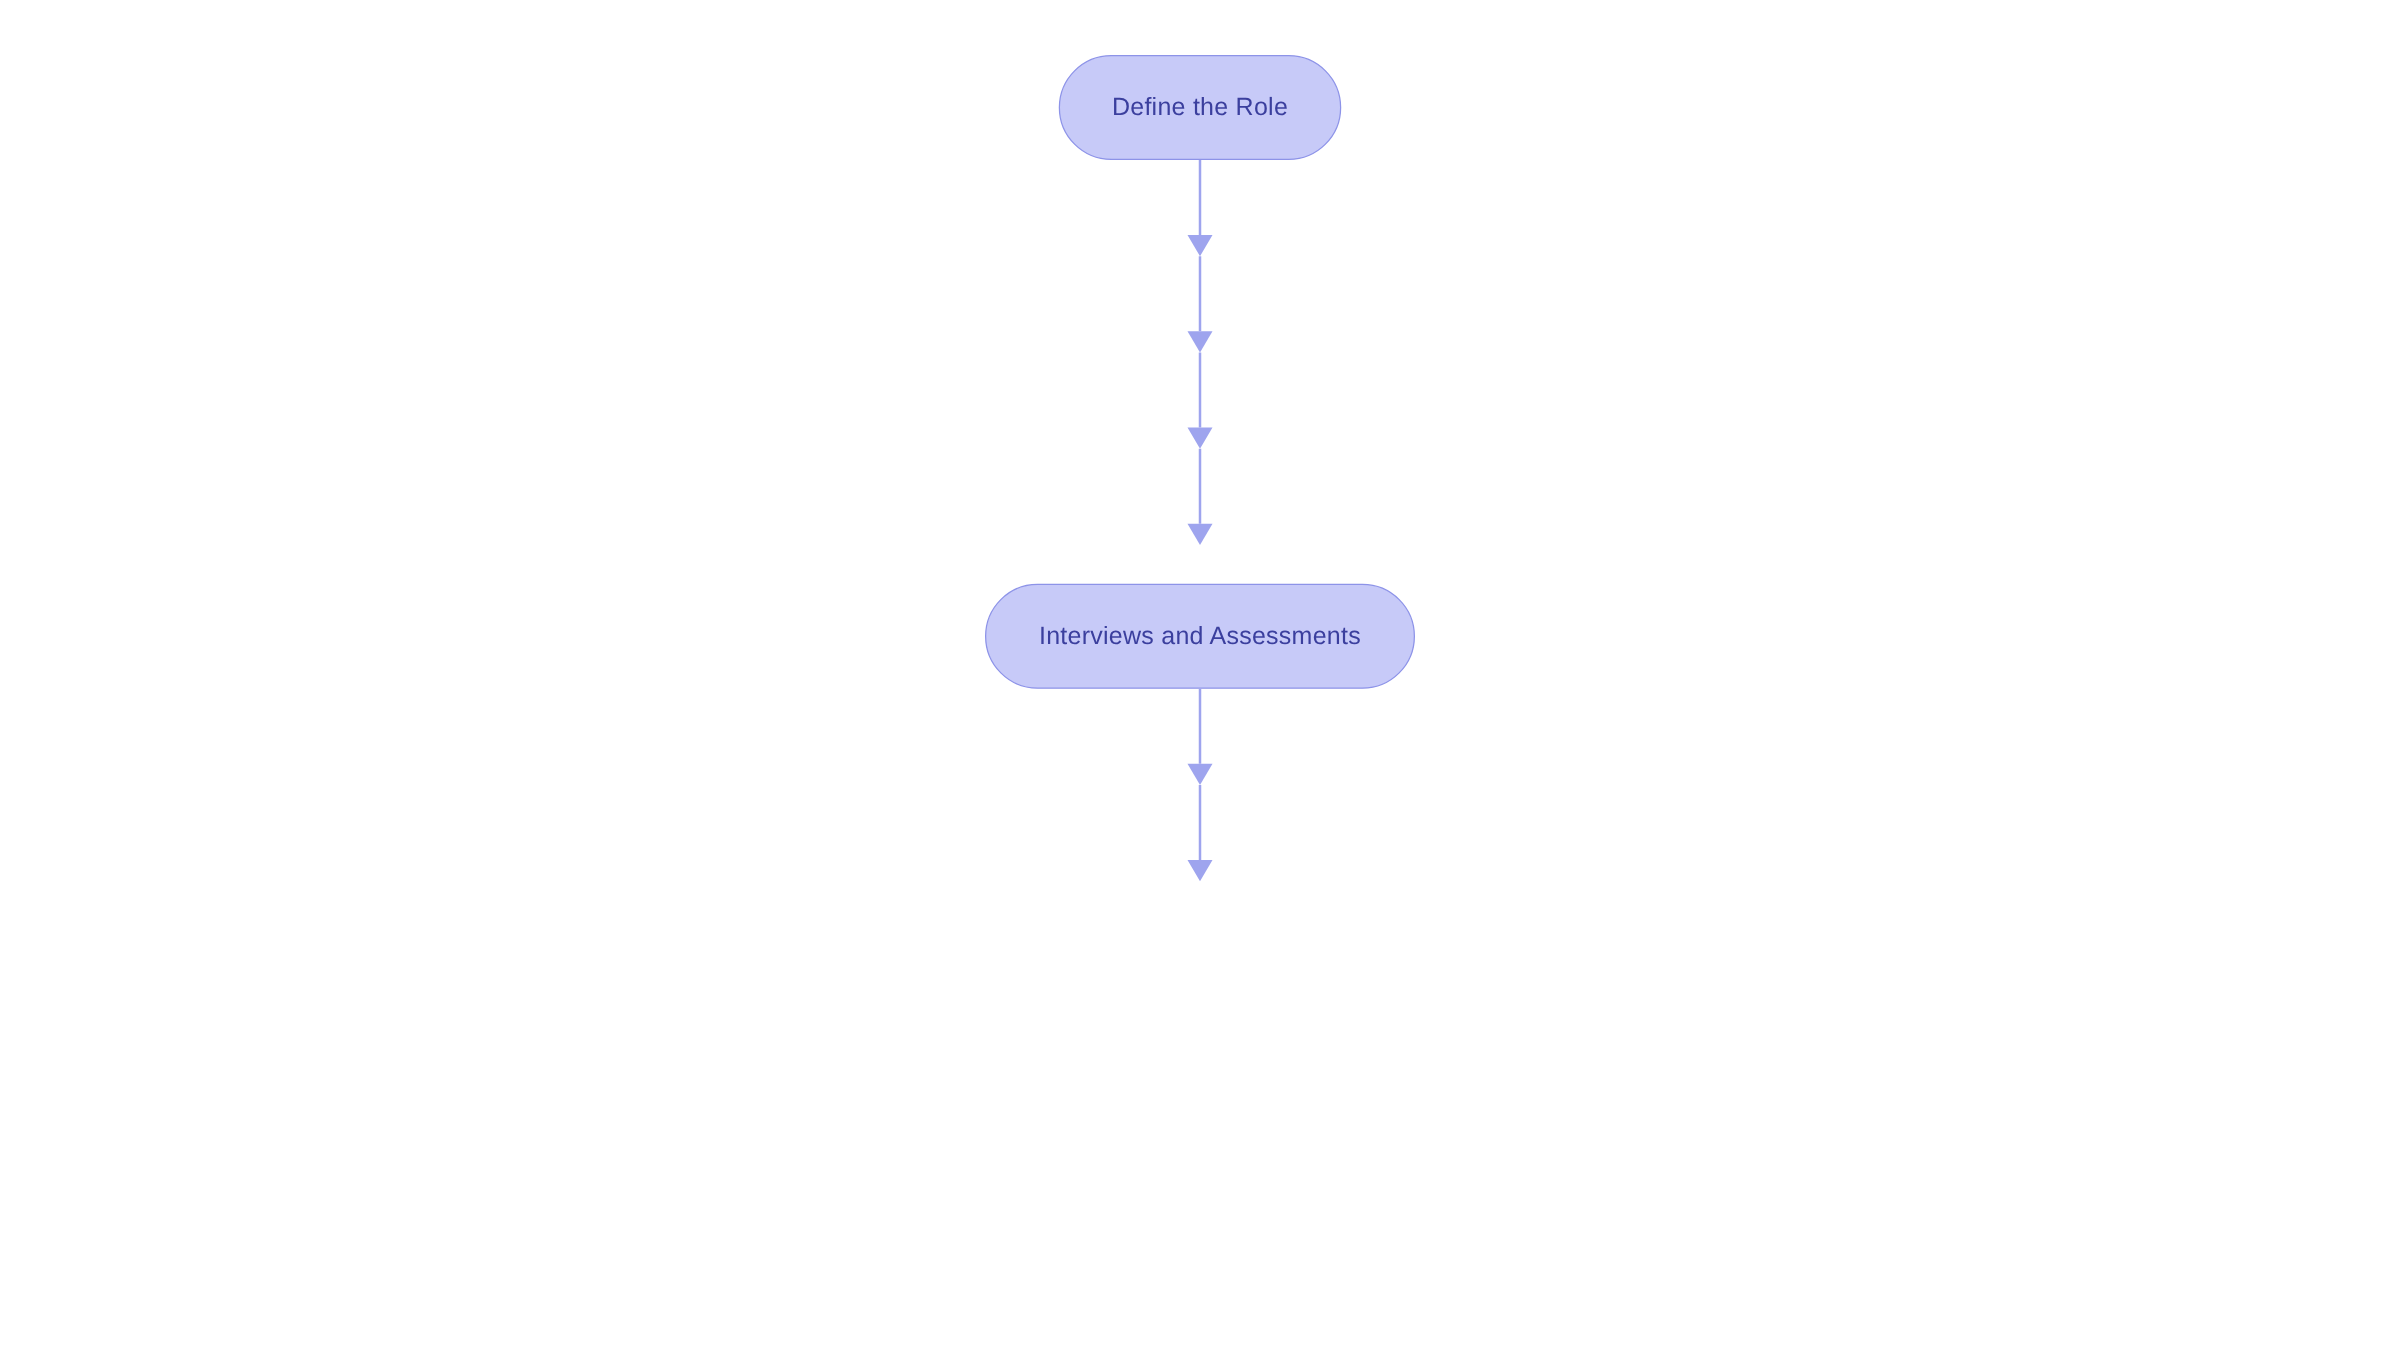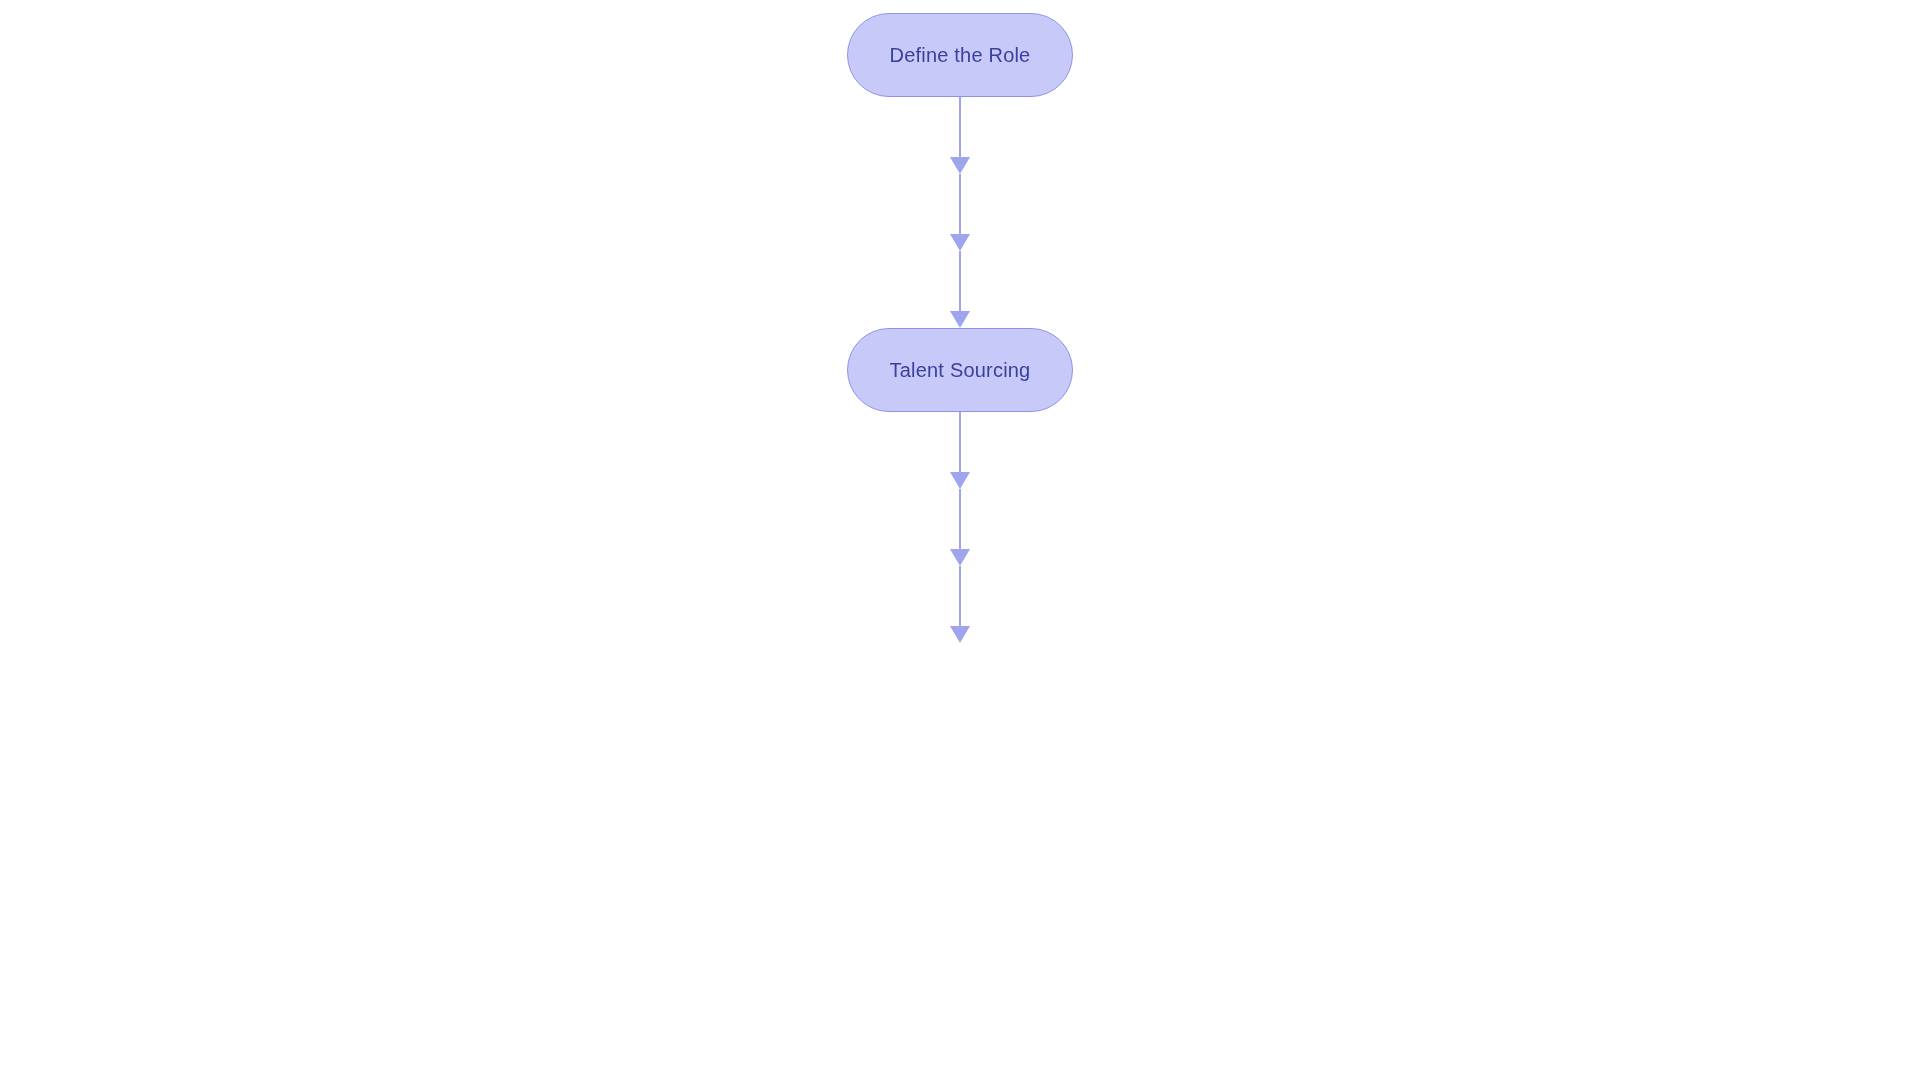--- a/index.html
+++ b/index.html
@@ -25,20 +25,21 @@
     height:84px;
     min-width:210px;
     padding:0 42px;
     background:var(--node-fill);
     border:1px solid var(--node-border);
     border-radius:42px;
     display:flex;
     align-items:center;
     justify-content:center;
     flex:0 0 auto;
+    margin-top:31px;
   }
   .node-label{
     color:var(--node-text);
     font-size:20px;
     letter-spacing:0.2px;
     white-space:nowrap;
   }
   .connector{
     height:77px;
     display:flex;
@@ -78,29 +79,29 @@
     <div class="line"></div>
     <div class="arrowhead"></div>
   </div>
 
 
   <div class="connector">
     <div class="line"></div>
     <div class="arrowhead"></div>
   </div>
 
-  <div class="node">
-    <span class="node-label">Talent Sourcing</span>
-  </div>
 
   <div class="connector">
     <div class="line"></div>
     <div class="arrowhead"></div>
   </div>
 
+  <div class="node">
+    <span class="node-label">Interviews and Assessments</span>
+  </div>
 
   <div class="connector">
     <div class="line"></div>
     <div class="arrowhead"></div>
   </div>
 
 
   <div class="connector">
     <div class="line"></div>
     <div class="arrowhead"></div>

